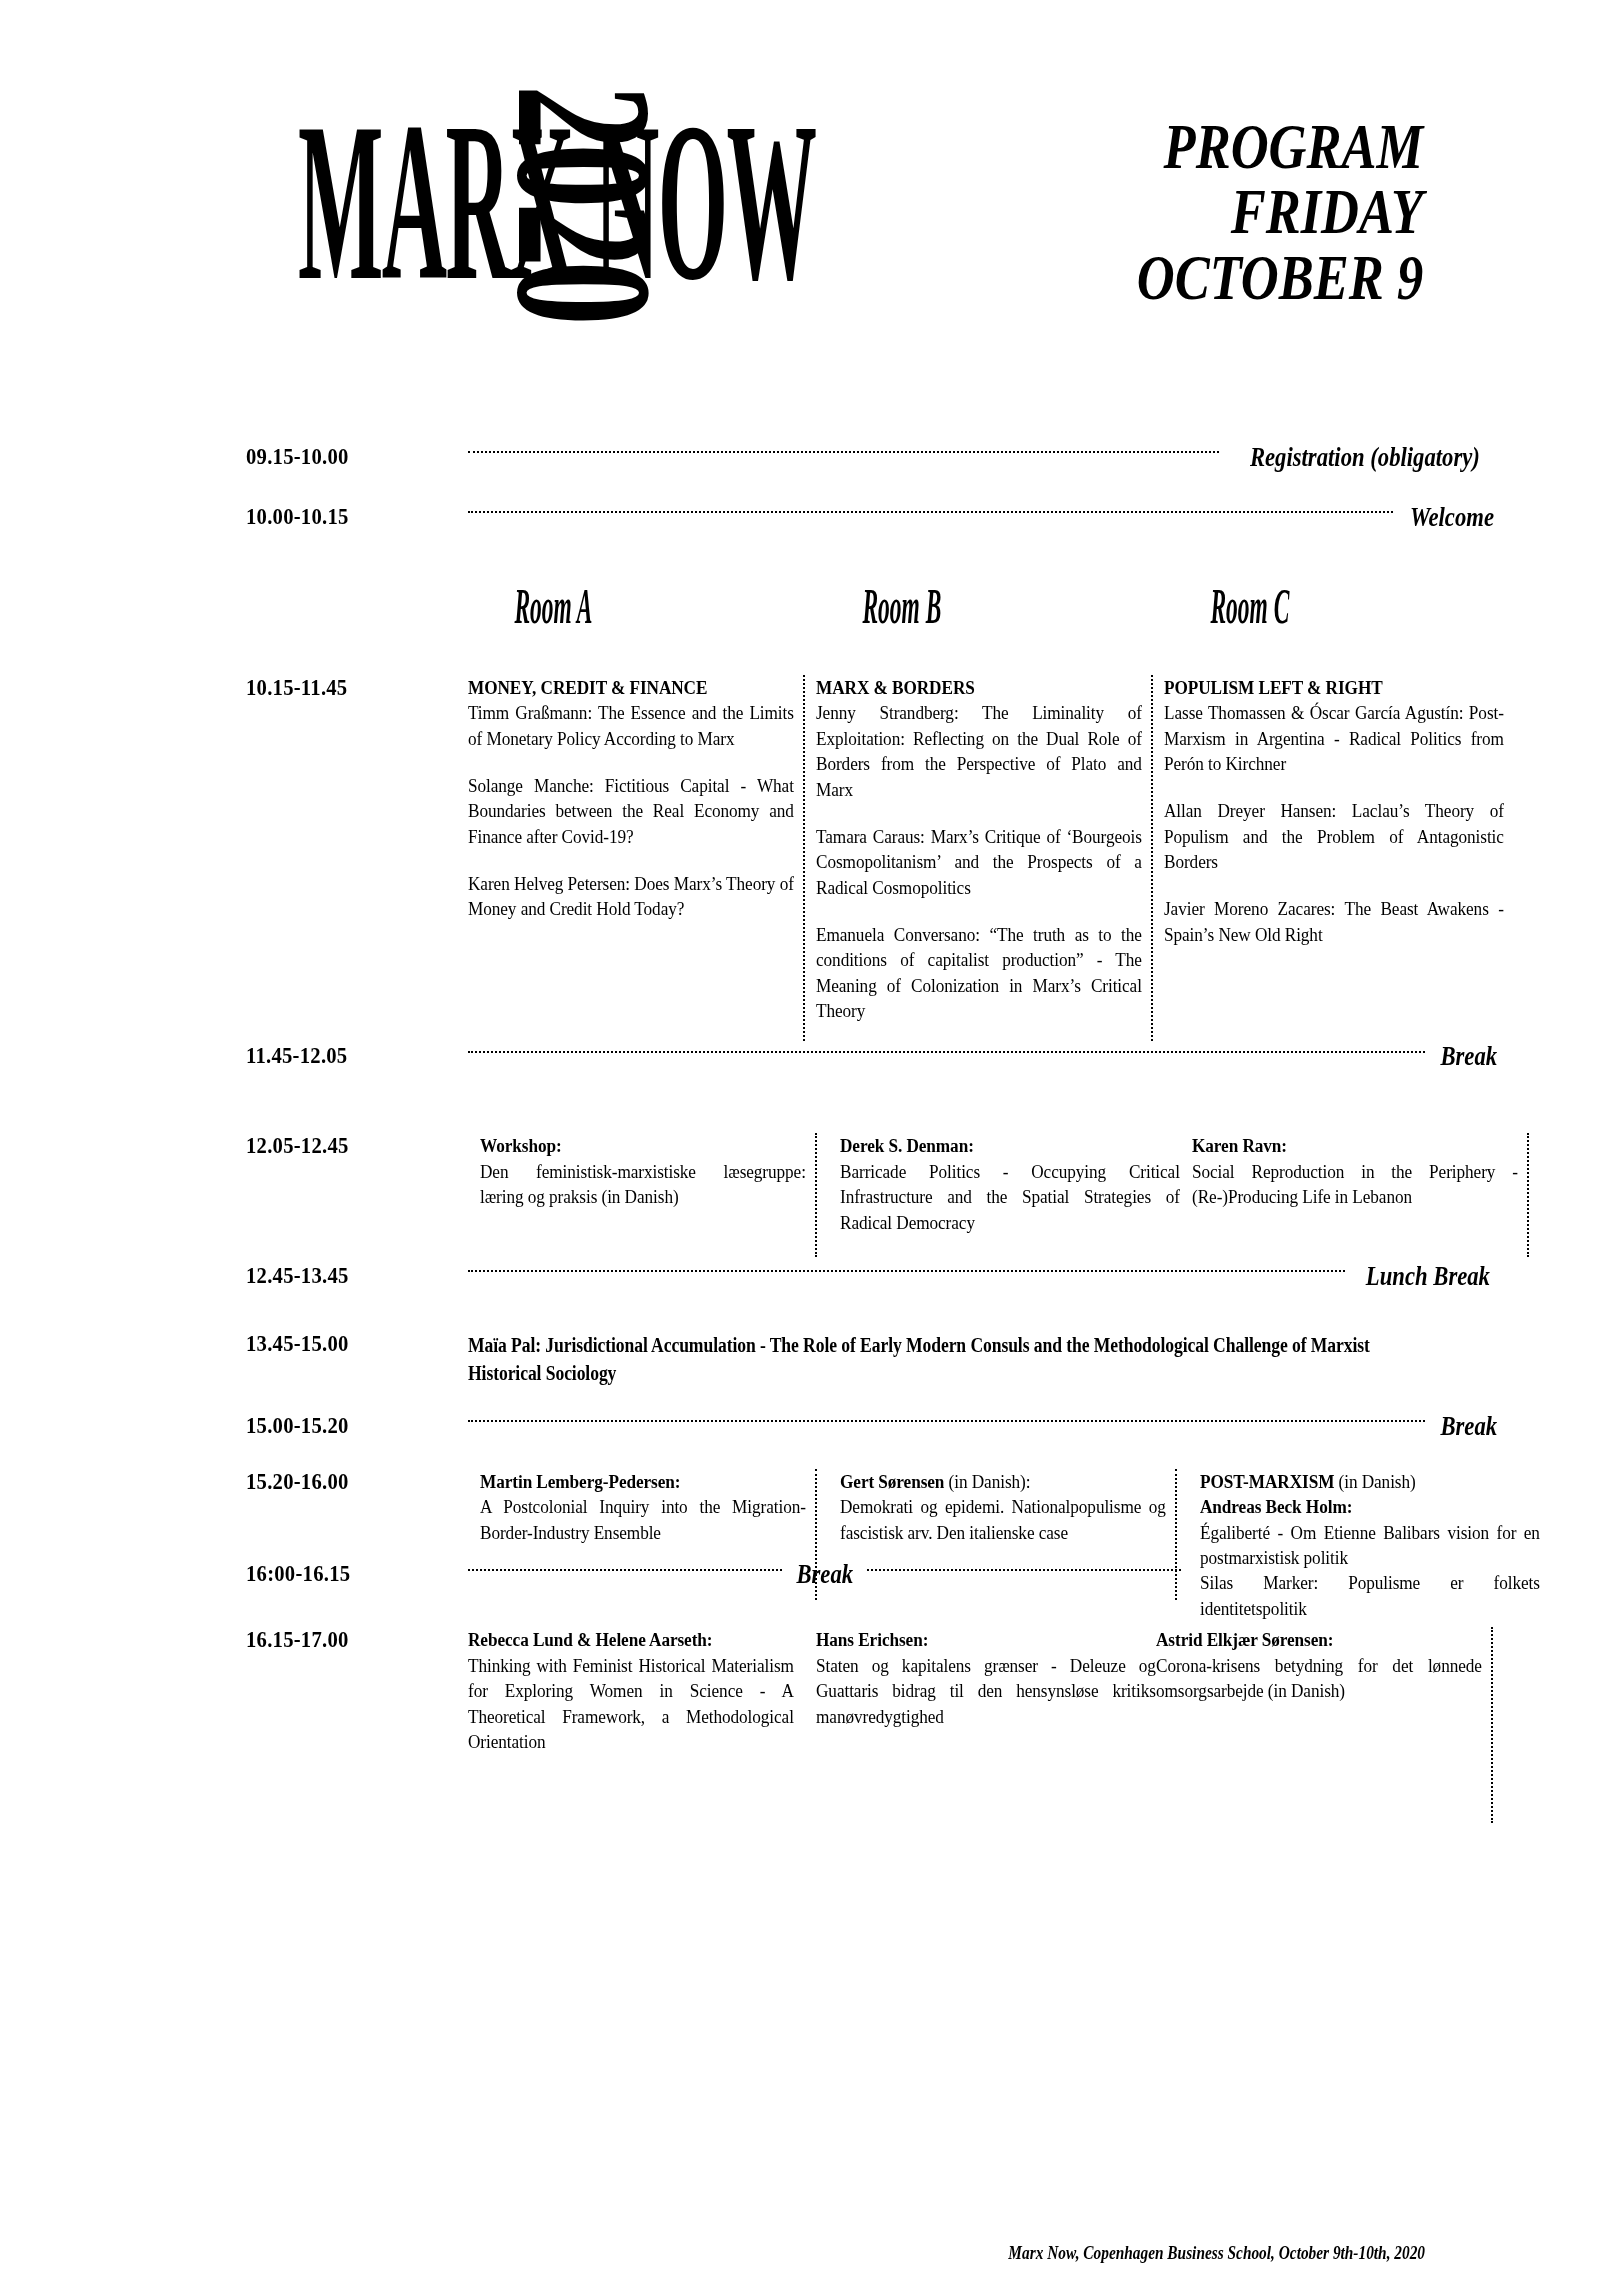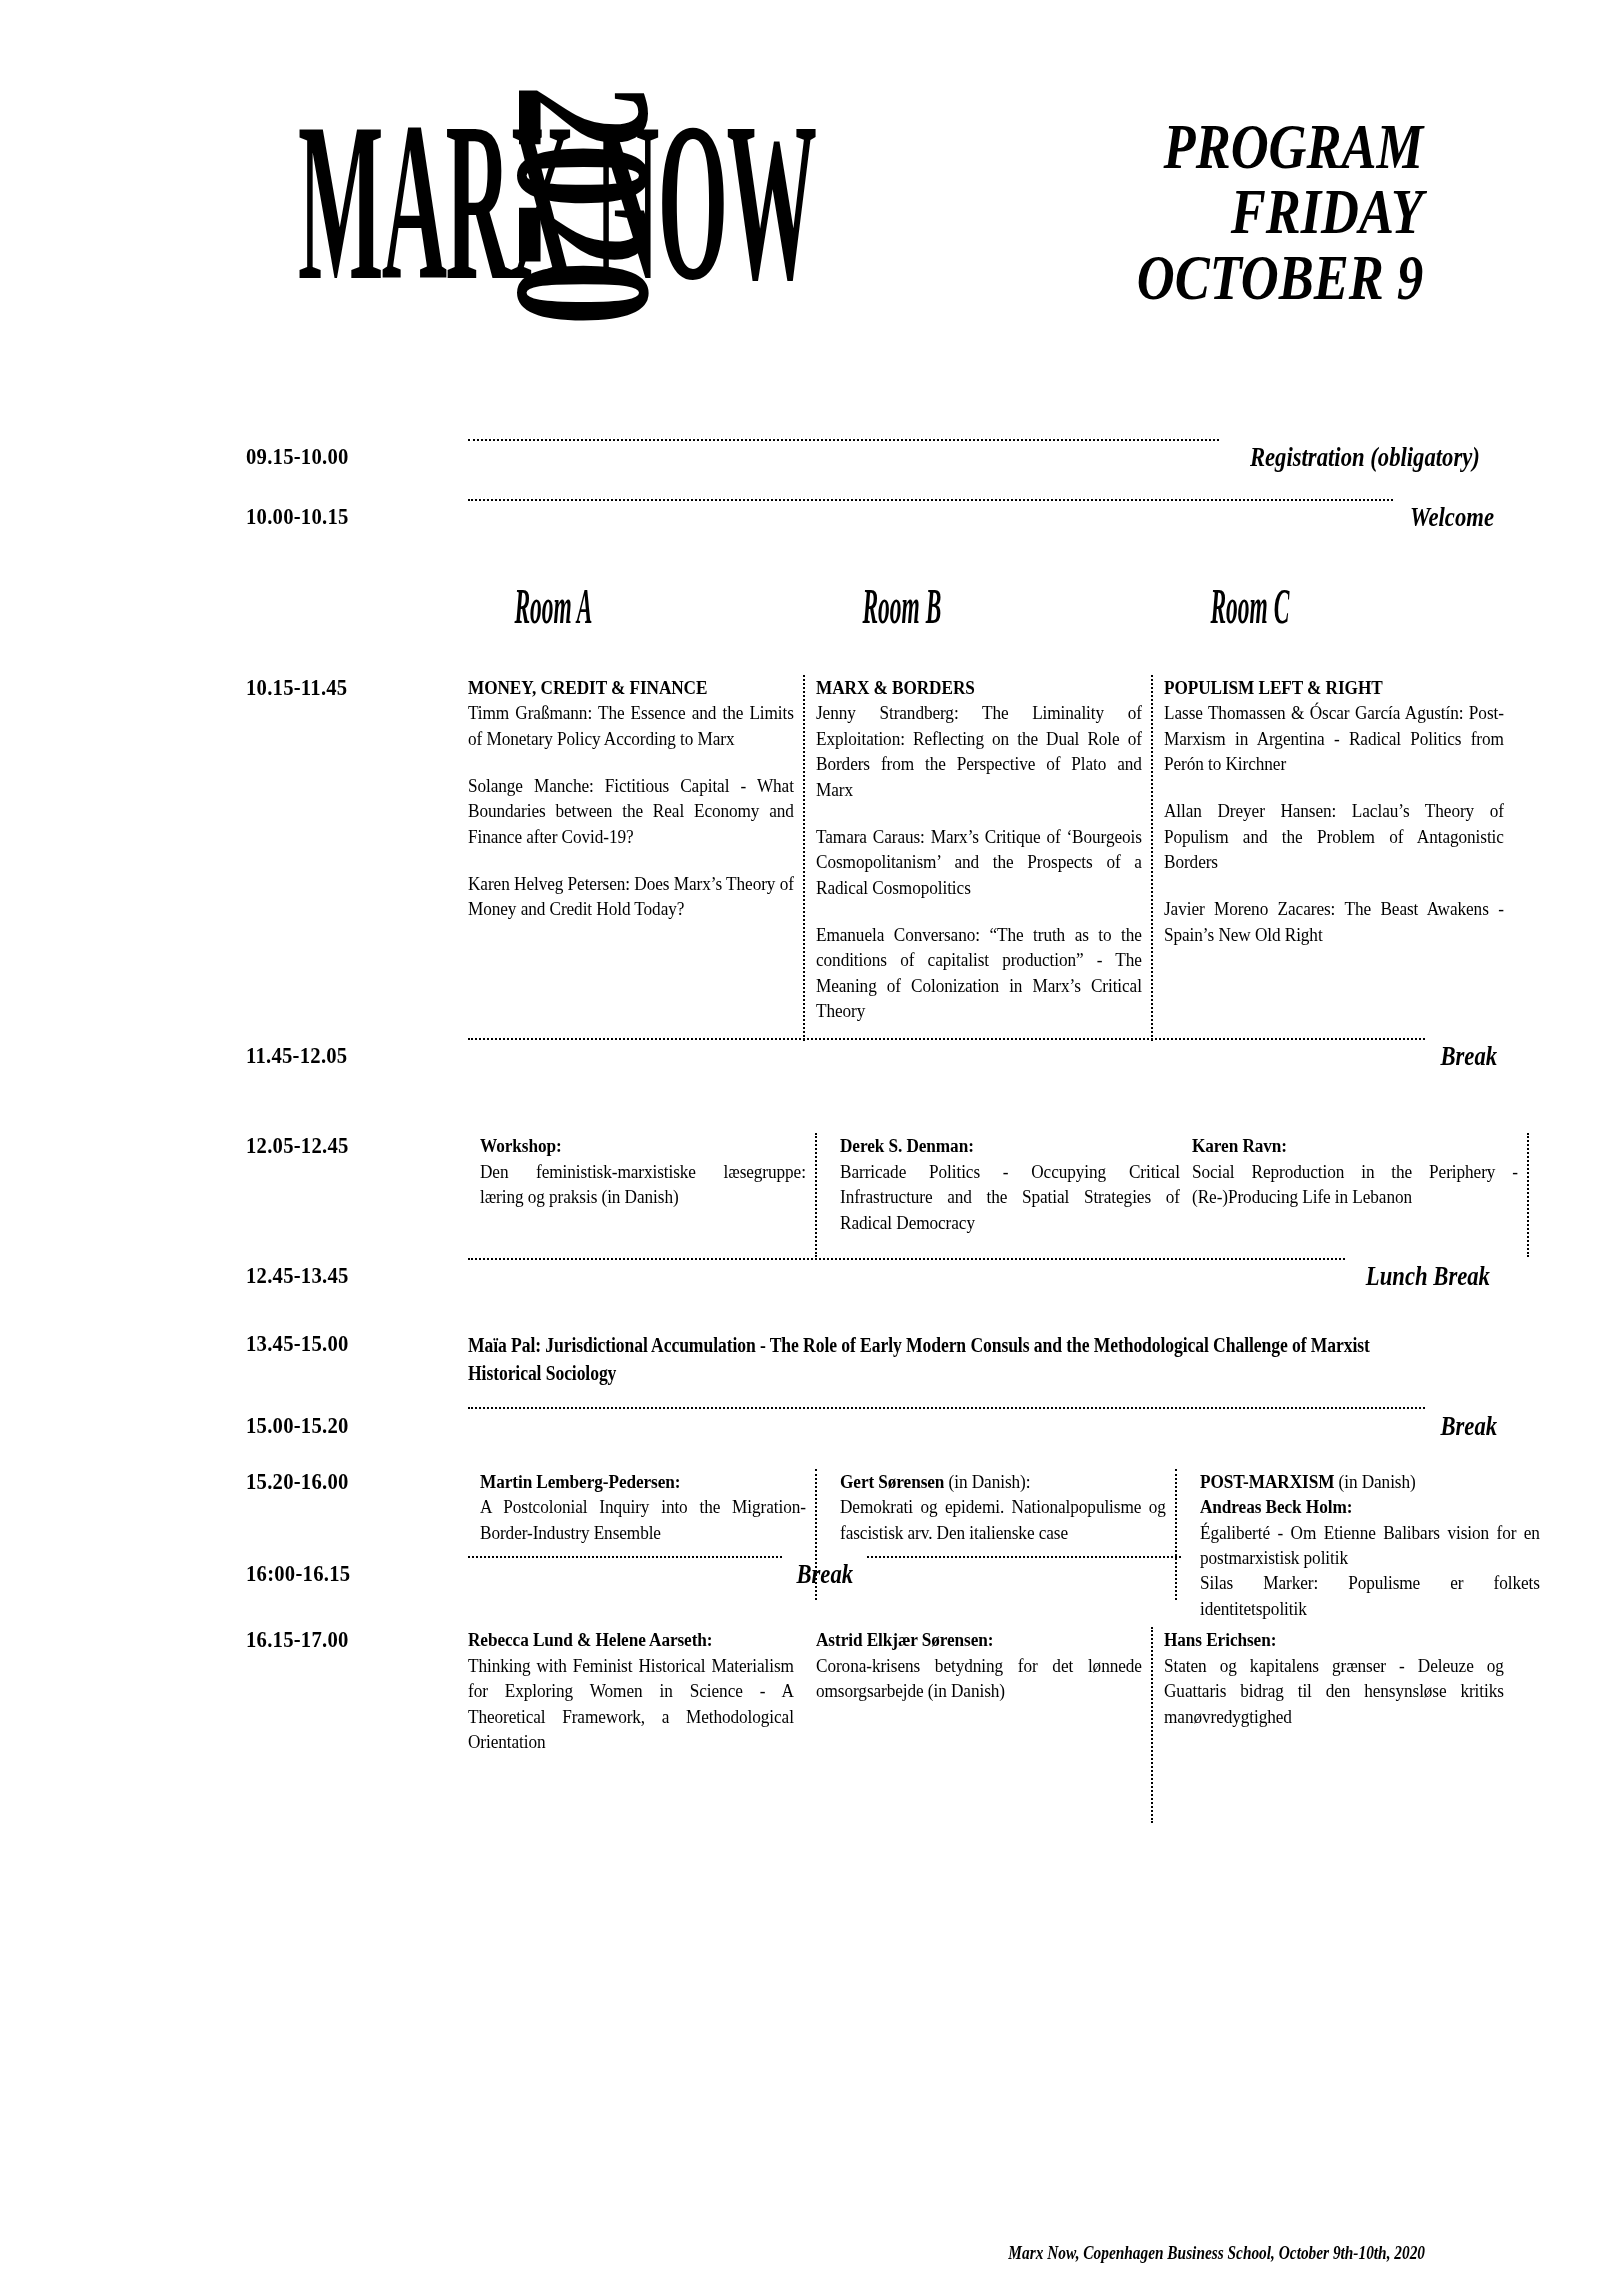--- a/index.html
+++ b/index.html
@@ -114,21 +114,21 @@
     white-space: nowrap;
   }
 
   
   .leader-row {
     margin-bottom: 0;
   }
   .leader-body {
     flex: 1 1 auto;
     display: flex;
-    align-items: flex-start;
+    align-items: center;
     min-width: 0;
   }
   .leader-line {
     flex: 1 1 auto;
     border-bottom: 2px dotted #000;
     height: 0;
     position: relative;
     top: -5.2px;
     margin-right: 9.2px;
     min-width: 6.5px;
@@ -442,33 +442,33 @@
     <div class="row session" style="margin-top:39px;">
       <div class="time">16.15-17.00</div>
 
       <div class="col a">
         <div class="cell-title">Rebecca Lund &amp; Helene Aarseth:</div>
         <div class="cell-body">
           <p>Thinking with Feminist Historical Materialism for Exploring Women in Science - A Theoretical Framework, a Methodological Orientation</p>
         </div>
       </div>
 
+      <div class="col c">
+        <div class="cell-title">Hans Erichsen:</div>
+        <div class="cell-body">
+          <p>Staten og kapitalens grænser - Deleuze og Guattaris bidrag til den hensynsløse kritiks manøvredygtighed</p>
+        </div>
+      </div>
+
       <div class="col b">
         <div class="divider" style="height:196px;"></div>
         <div class="cell-title">Astrid Elkjær Sørensen:</div>
         <div class="cell-body">
           <p>Corona-krisens betydning for det lønnede omsorgsarbejde (in Danish)</p>
         </div>
       </div>
-
-      <div class="col c">
-        <div class="cell-title">Hans Erichsen:</div>
-        <div class="cell-body">
-          <p>Staten og kapitalens grænser - Deleuze og Guattaris bidrag til den hensynsløse kritiks manøvredygtighed</p>
-        </div>
-      </div>
     </div>
 
   </div>
 </div>
 
 <div class="footer">Marx Now, Copenhagen Business School, October 9th-10th, 2020</div>
 
 
 </body></html>

